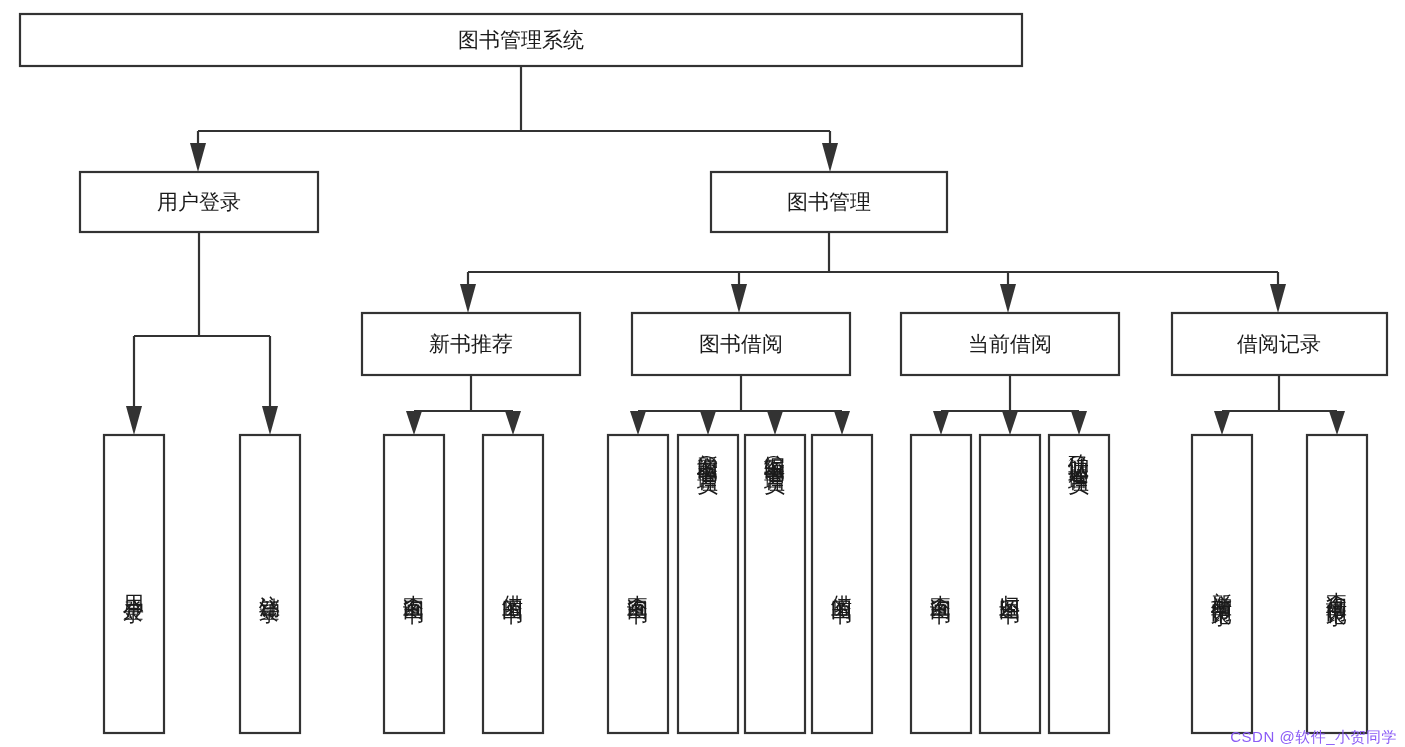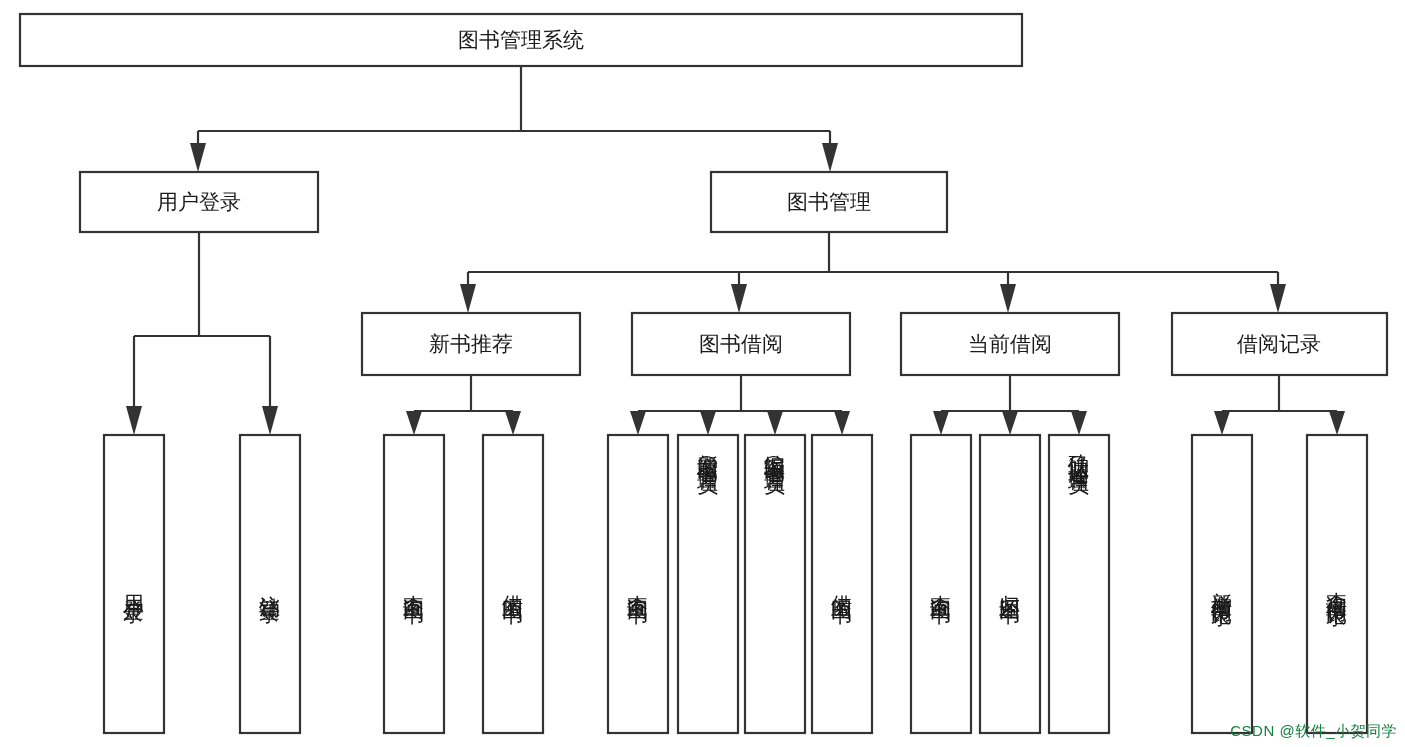--- a/index.html
+++ b/index.html
@@ -64,24 +64,24 @@
     font-family: "Liberation Sans", "DejaVu Sans", sans-serif;
     font-size: 21px;
     line-height: 1;
     letter-spacing: 3px;
     color: #1a1a1a;
     white-space: nowrap;
   }
   .watermark {
     position: absolute;
     right: 8px;
-    bottom: 6px;
+    bottom: 0;
     font-family: "Liberation Sans", "DejaVu Sans", sans-serif;
     font-size: 15px;
-    color: #15803d;
+    color: #8b5cf6;
     white-space: nowrap;
     letter-spacing: 0.5px;
   }
 </style>
 </head>
 <body>
 
 <div id="diagram-root">
 
   <svg id="flow" viewBox="0 0 1405 747">

